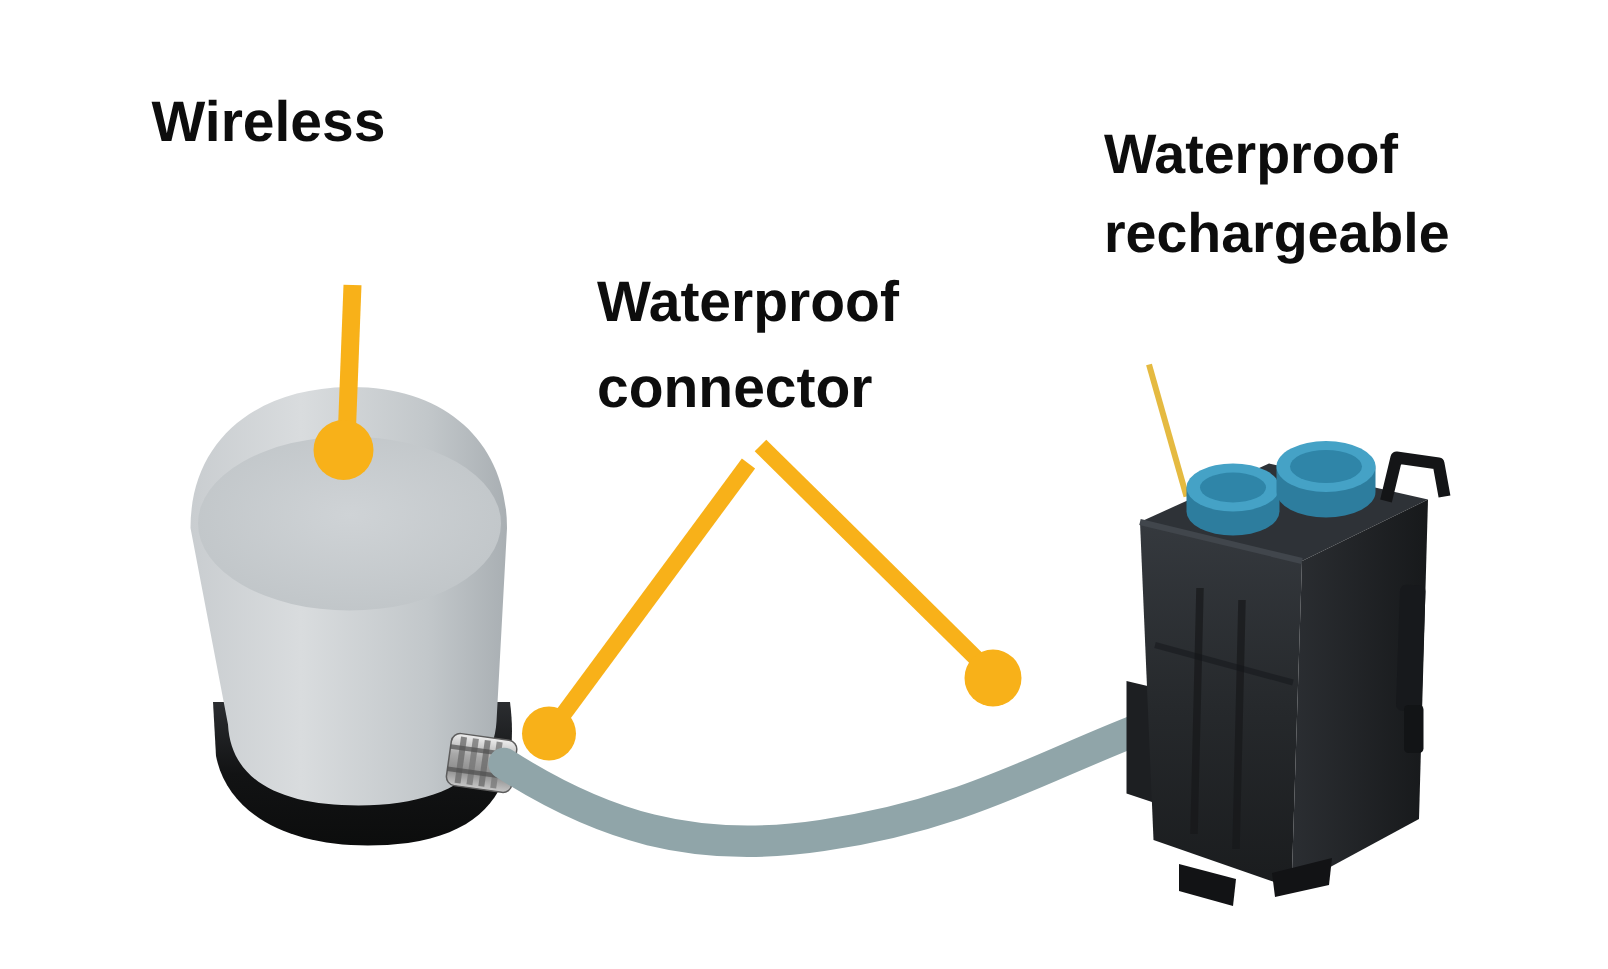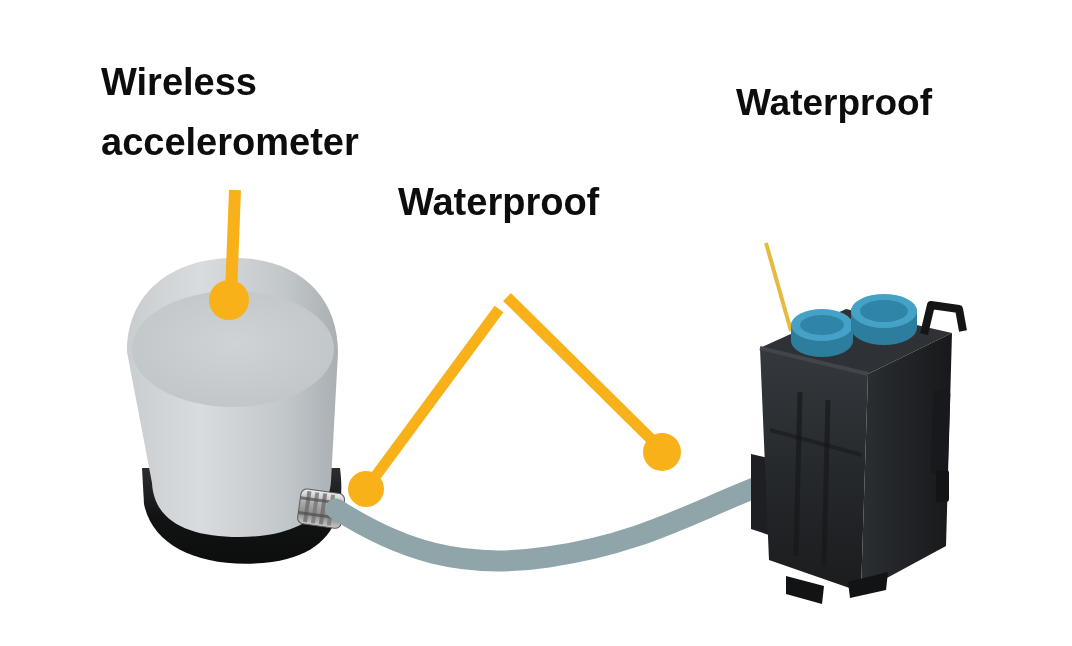--- a/index.html
+++ b/index.html
@@ -132,24 +132,25 @@
       <rect x="932" y="390" width="17" height="84" rx="4" fill="#17191c" transform="rotate(2 940 432)"></rect>
       <rect x="936" y="470" width="13" height="32" rx="3" fill="#121416"></rect>
 
       <polygon points="786,576 824,586 822,604 786,594" fill="#121315"></polygon>
       <polygon points="848,582 888,572 886,590 850,598" fill="#121315"></polygon>
     </g>
   </svg>
 
   <div class="label label-accel">
     <span>Wireless</span>
-    <span>accelerometer</span>
   </div>
 
   <div class="label label-connector">
     <span>Waterproof</span>
+    <span>connector</span>
   </div>
 
   <div class="label label-battery">
     <span>Waterproof</span>
+    <span>rechargeable</span>
   </div>
 
 </div>
 
 </body></html>

